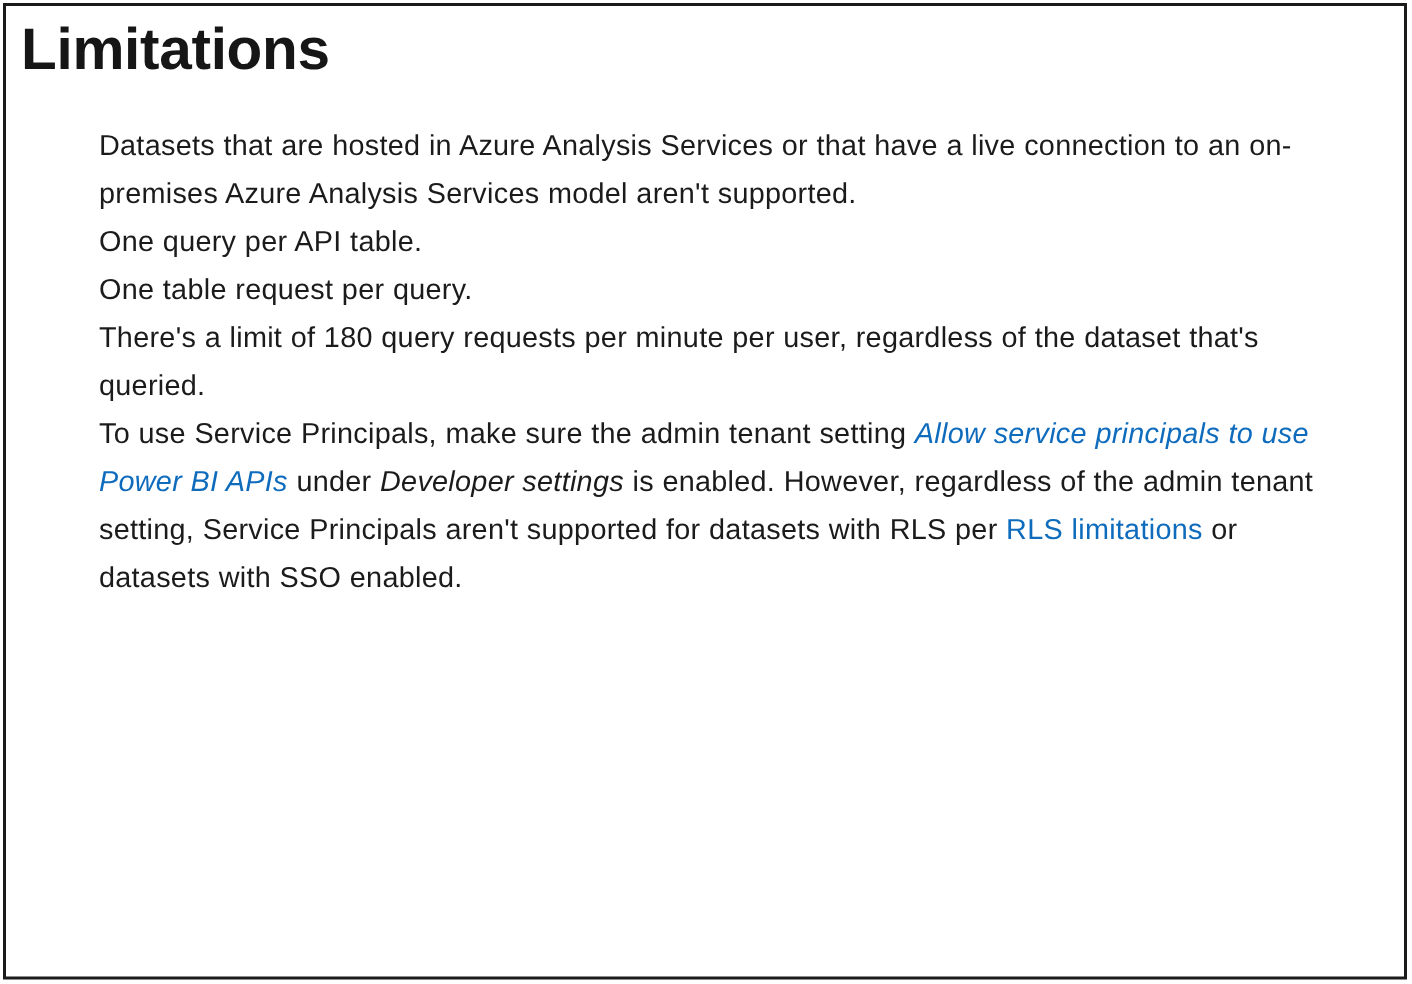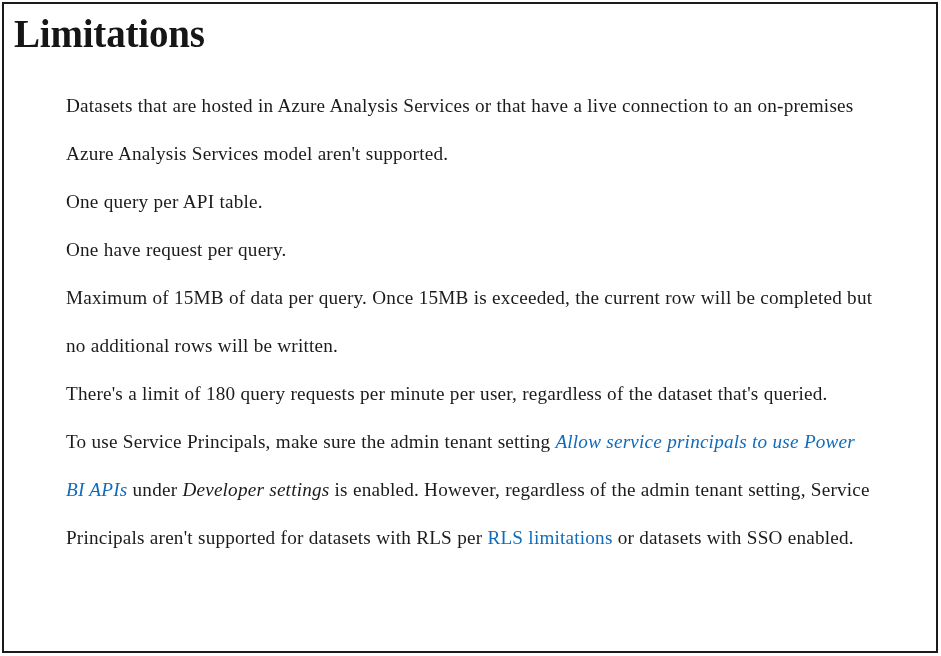--- a/index.html
+++ b/index.html
@@ -34,21 +34,20 @@
     pointer-events: none;
   }
 
   .content {
     position: absolute;
     left: 0;
     top: 0;
     right: 0;
     bottom: 0;
     padding: 16px;
-    font-family: Liberation Serif, serif;
   }
 
   .page-title {
     margin: 0;
     position: absolute;
     left: 14px;
     top: 8px;
     font-size: 39px;
     line-height: 52px;
     font-weight: bold;
@@ -64,21 +63,21 @@
     width: 812px;
     margin: 0;
     padding: 0;
     list-style: none;
   }
 
   .limitation-item {
     margin: 0;
     padding: 0;
     font-size: 19.2px;
-    line-height: 48px;
+    line-height: 32px;
     color: #1b1b1b;
     text-align: left;
     letter-spacing: 0.01em;
     word-spacing: 0.01em;
   }
 
   .doc-link {
     color: #0f6cbd;
     text-decoration: none;
   }
@@ -98,24 +97,23 @@
   <div class="content">
 
     <h1 class="page-title">Limitations</h1>
 
     <ul class="limitations-list">
 
       <li class="limitation-item">Datasets that are hosted in Azure Analysis Services or that have a live connection to an on-premises Azure Analysis Services model aren't supported.</li>
 
       <li class="limitation-item">One query per API table.</li>
 
-      <li class="limitation-item">One have request per query.</li>
+      <li class="limitation-item">One table request per query.</li>
 
 
-      <li class="limitation-item">Maximum of 15MB of data per query. Once 15MB is exceeded, the current row will be completed but no additional rows will be written.</li>
 
       <li class="limitation-item">There's a limit of 180 query requests per minute per user, regardless of the dataset that's queried.</li>
 
       <li class="limitation-item"><span>To use Service Principals, make sure the admin tenant setting </span><a href="#" class="doc-link italic">Allow service principals to use Power BI APIs</a><span> under </span><span class="em-term">Developer settings</span><span> is enabled. However, regardless of the admin tenant setting, Service Principals aren't supported for datasets with RLS per </span><a href="#" class="doc-link">RLS limitations</a><span> or datasets with SSO enabled.</span></li>
 
 
     </ul>
 
   </div>
 

